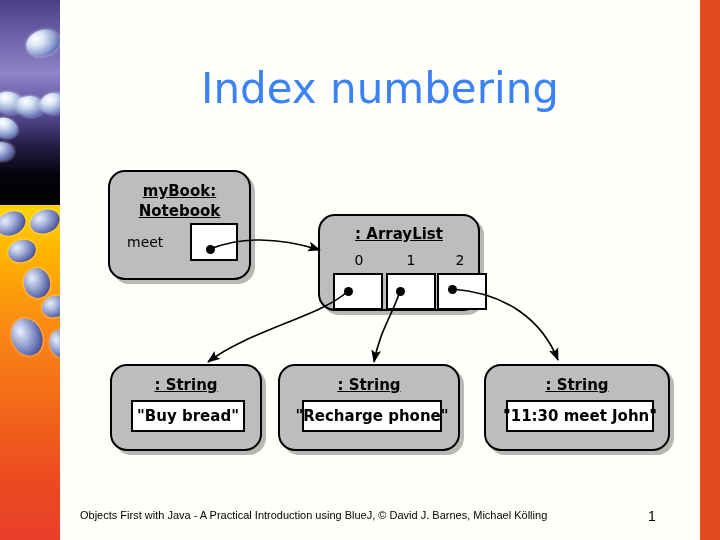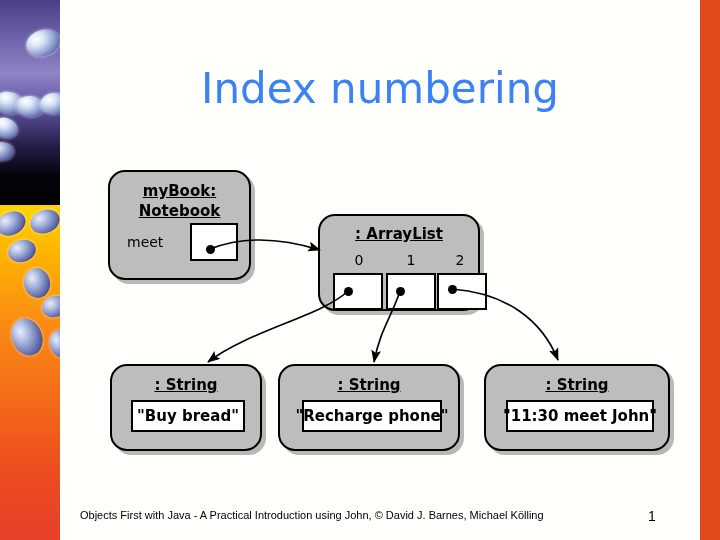--- a/index.html
+++ b/index.html
@@ -235,16 +235,16 @@
       <div class="value-box" style="left:22px; top:34px; width:140px; height:32px;">"Recharge phone"</div>
     </div>
 
     <div class="obj-box" style="left:484px; top:364px; width:186px; height:87px;">
       <div class="obj-title" style="top:10px;">: String</div>
       <div class="value-box" style="left:20px; top:34px; width:148px; height:32px;">"11:30 meet John"</div>
     </div>
 
   </div>
 
-  <div id="footer-text">Objects First with Java - A Practical Introduction using John, © David J. Barnes, Michael Kölling</div>
+  <div id="footer-text">Objects First with Java - A Practical Introduction using BlueJ, © David J. Barnes, Michael Kölling</div>
   <div id="page-number">1</div>
 
 </div>
 
 </body></html>

